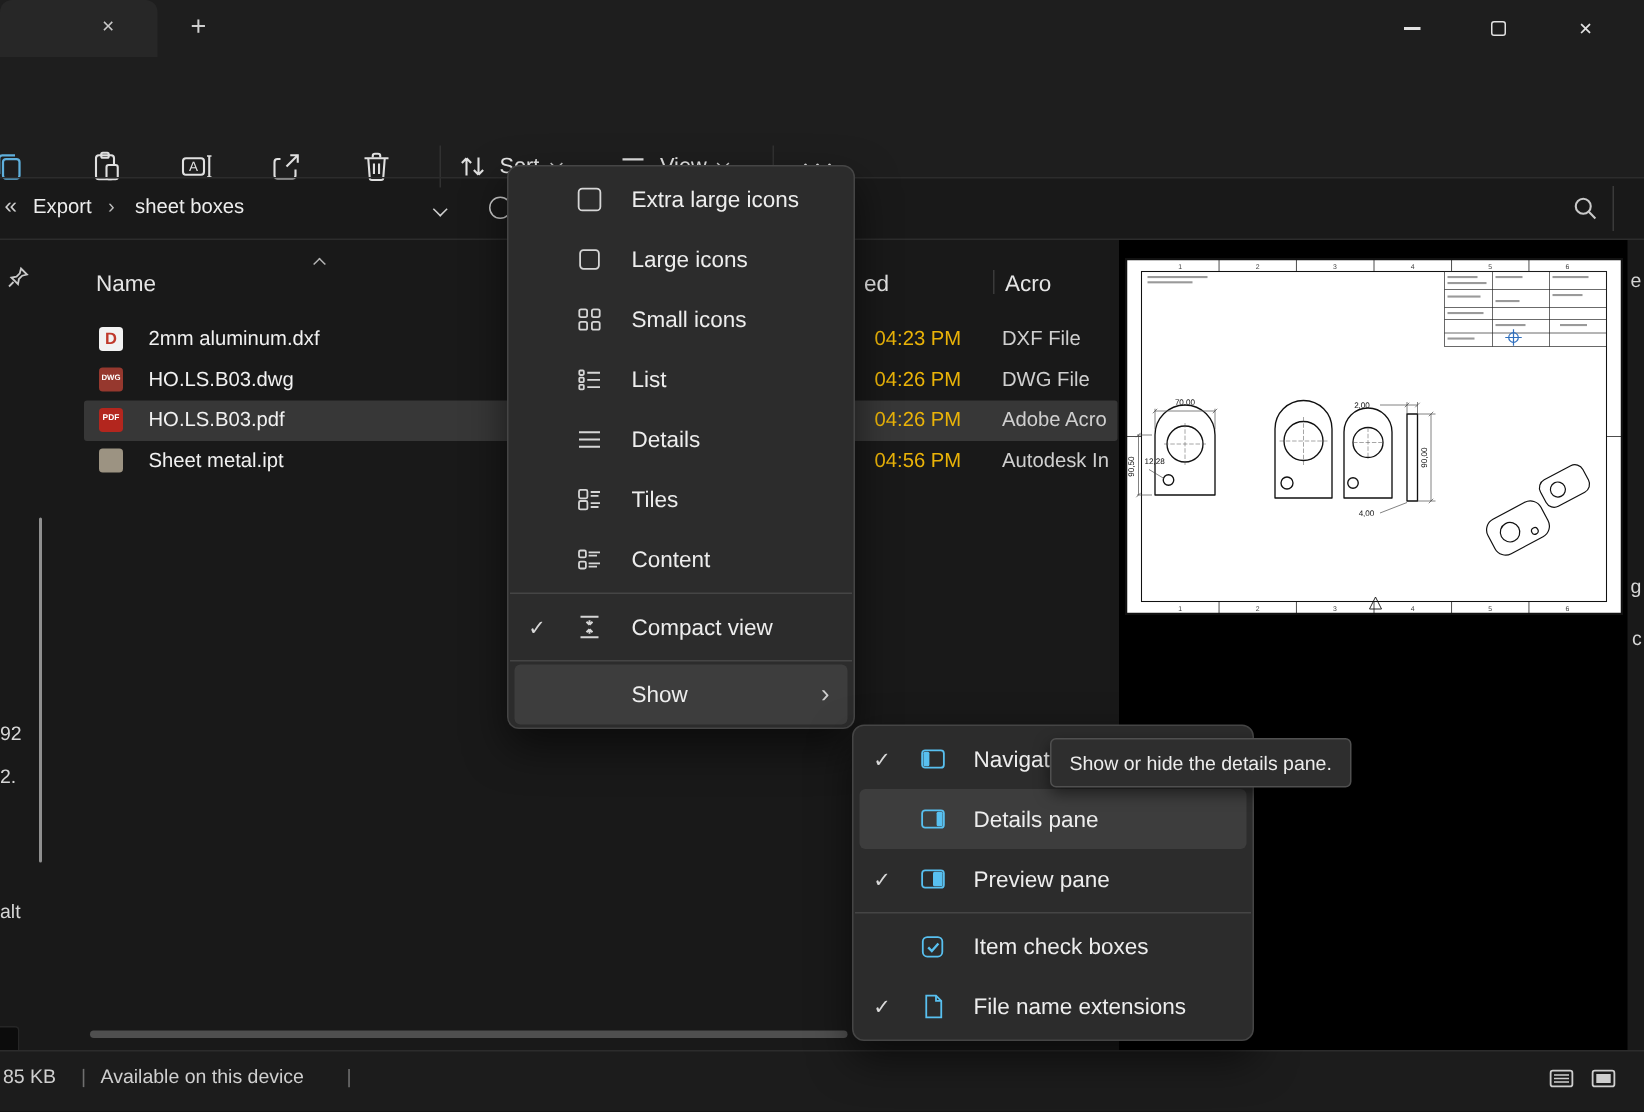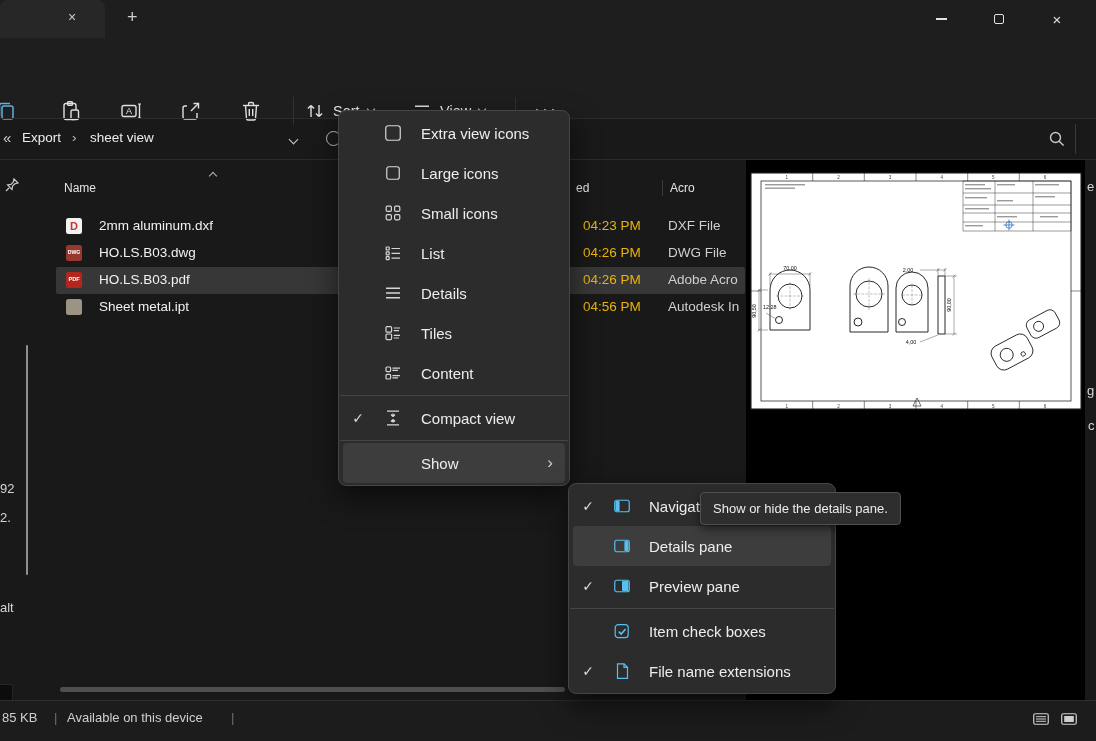--- a/index.html
+++ b/index.html
@@ -27,21 +27,21 @@
 
   
   .hairline{position:absolute;left:0;width:1096px;height:1px;background:#2c2c2c}
   .addr-item{position:absolute;top:130px;font-size:13.5px;color:#ededed;white-space:nowrap}
   .collapse{color:#cfcfcf;font-size:15px}
   .chev-down{position:absolute;width:7px;height:7px;border-right:1.3px solid #cfcfcf;border-bottom:1.3px solid #cfcfcf;transform:rotate(45deg)}
   .refresh-arc{position:absolute;left:326px;top:131px;width:15px;height:15px;border:1.5px solid #c9c9c9;border-radius:50%}
   .vhair{position:absolute;width:1px;background:#3a3a3a}
 
   
-  .hdr-cell{position:absolute;font-size:12px;color:#e4e4e4;white-space:nowrap}
+  .hdr-cell{position:absolute;font-size:15px;color:#e4e4e4;white-space:nowrap}
   .chev-up{position:absolute;width:6px;height:6px;border-left:1.2px solid #b5b5b5;border-top:1.2px solid #b5b5b5;transform:rotate(45deg)}
   .row{position:absolute;left:56px;width:689px;height:27px;font-size:13.5px}
   .row.sel{background:#373737;border-radius:2px}
   .ficon{position:absolute;left:10px;top:5px}
   .fname{position:absolute;left:43px;top:5px;color:#f1f1f1;white-space:nowrap}
   .ftime{position:absolute;left:527px;top:5px;color:#eab308;white-space:nowrap}
   .ftype{position:absolute;left:612px;top:5px;width:77px;color:#cfcfcf;white-space:nowrap;overflow:hidden}
   .fi{width:16px;height:16px;border-radius:2.5px;display:flex;align-items:center;justify-content:center;font-weight:bold;line-height:1}
   .fi-dxf{background:#f2f2f2;color:#c0392b;font-size:11px}
   .fi-dwg{background:#96382e;color:#fff;font-size:5.2px}
@@ -174,21 +174,21 @@
         <i></i>
         <i></i>
       </span>
   </div>
 
   <div class="hairline" style="top:118px"></div>
   <div class="hairline" style="top:159px"></div>
   <span class="addr-item collapse" style="left:3px;top:129px">«</span>
   <span class="addr-item" style="left:22px">Export</span>
   <span class="addr-item" style="left:72px;color:#bdbdbd">›</span>
-  <span class="addr-item" style="left:90px">sheet view</span>
+  <span class="addr-item" style="left:90px">sheet boxes</span>
   <span class="chev-down" style="left:290px;top:136px"></span>
   <span class="refresh-arc"></span>
   <span class="abs" style="left:1048px;top:130px">
     <svg width="18" height="18" viewBox="0 0 18 18">
         <g fill="none" stroke="#c9c9c9" stroke-width="1.4">
           <circle cx="7.5" cy="7.5" r="5"></circle>
           <path d="M11.2,11.2 L15.6,15.6"></path>
         </g>
       </svg>
   </span>
@@ -366,21 +366,21 @@
   </span>
 
   <div class="menu z40" style="left:338px;top:110px;width:232px">
     <div class="mi">
       <span class="chk"></span>
       <span class="ic">
           <svg width="20" height="20" viewBox="0 0 20 20">
             <rect x="2.75" y="2.75" width="14.5" height="14.5" rx="2.5" fill="none" stroke="#d6d6d6" stroke-width="1.2"></rect>
           </svg>
         </span>
-      <span class="lbl">Extra view icons</span>
+      <span class="lbl">Extra large icons</span>
     </div>
     <div class="mi">
       <span class="chk"></span>
       <span class="ic">
           <svg width="20" height="20" viewBox="0 0 20 20">
             <rect x="3.75" y="3.75" width="12.5" height="12.5" rx="2.2" fill="none" stroke="#d6d6d6" stroke-width="1.2"></rect>
           </svg>
         </span>
       <span class="lbl">Large icons</span>
     </div>

